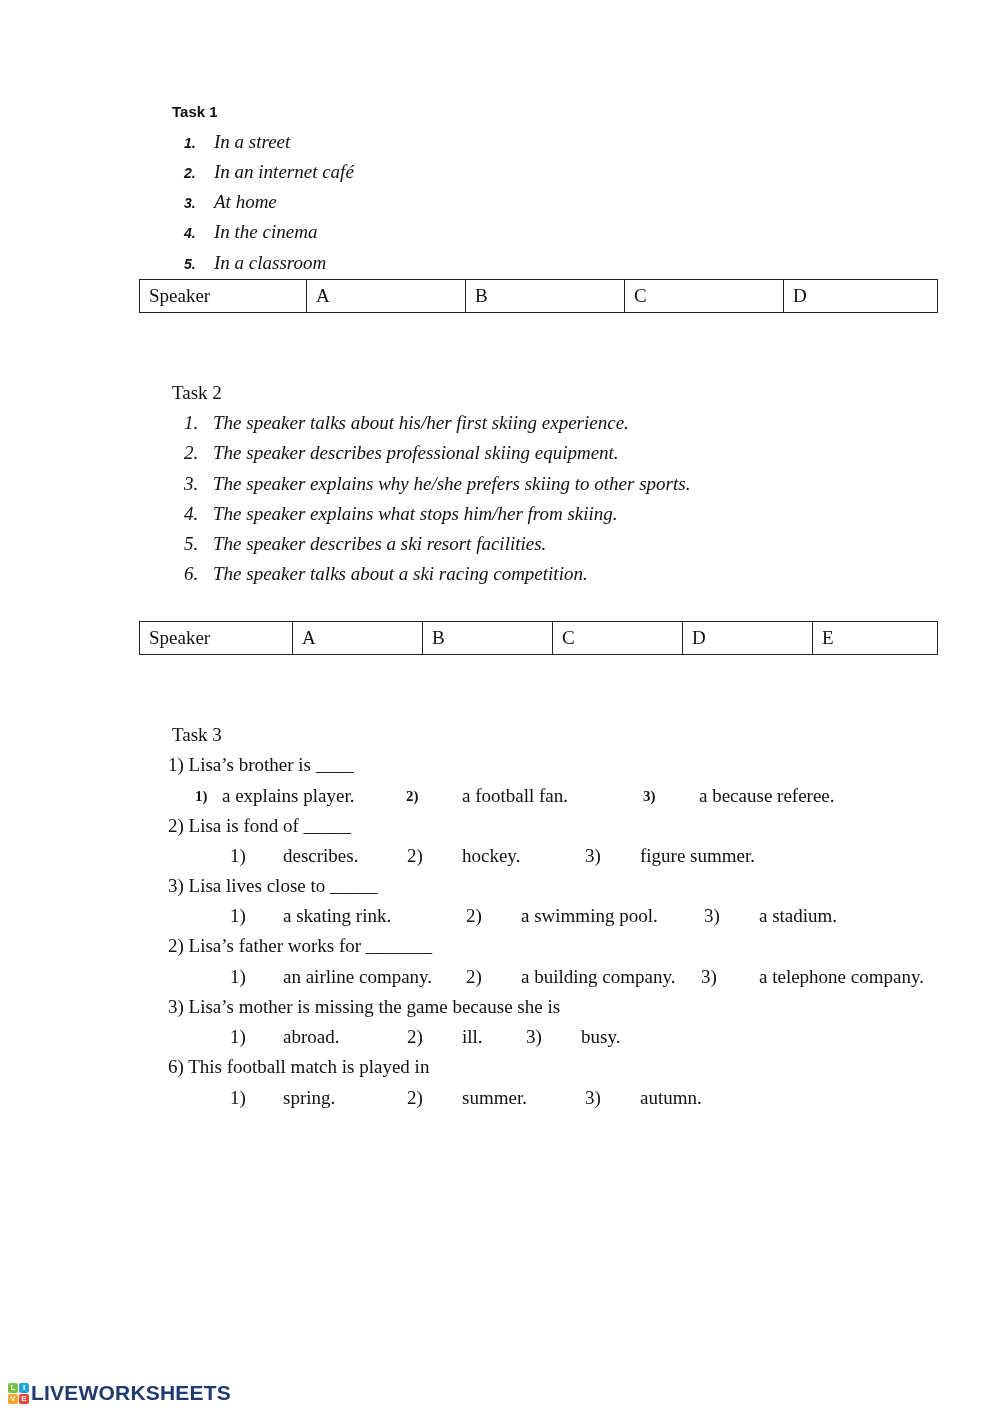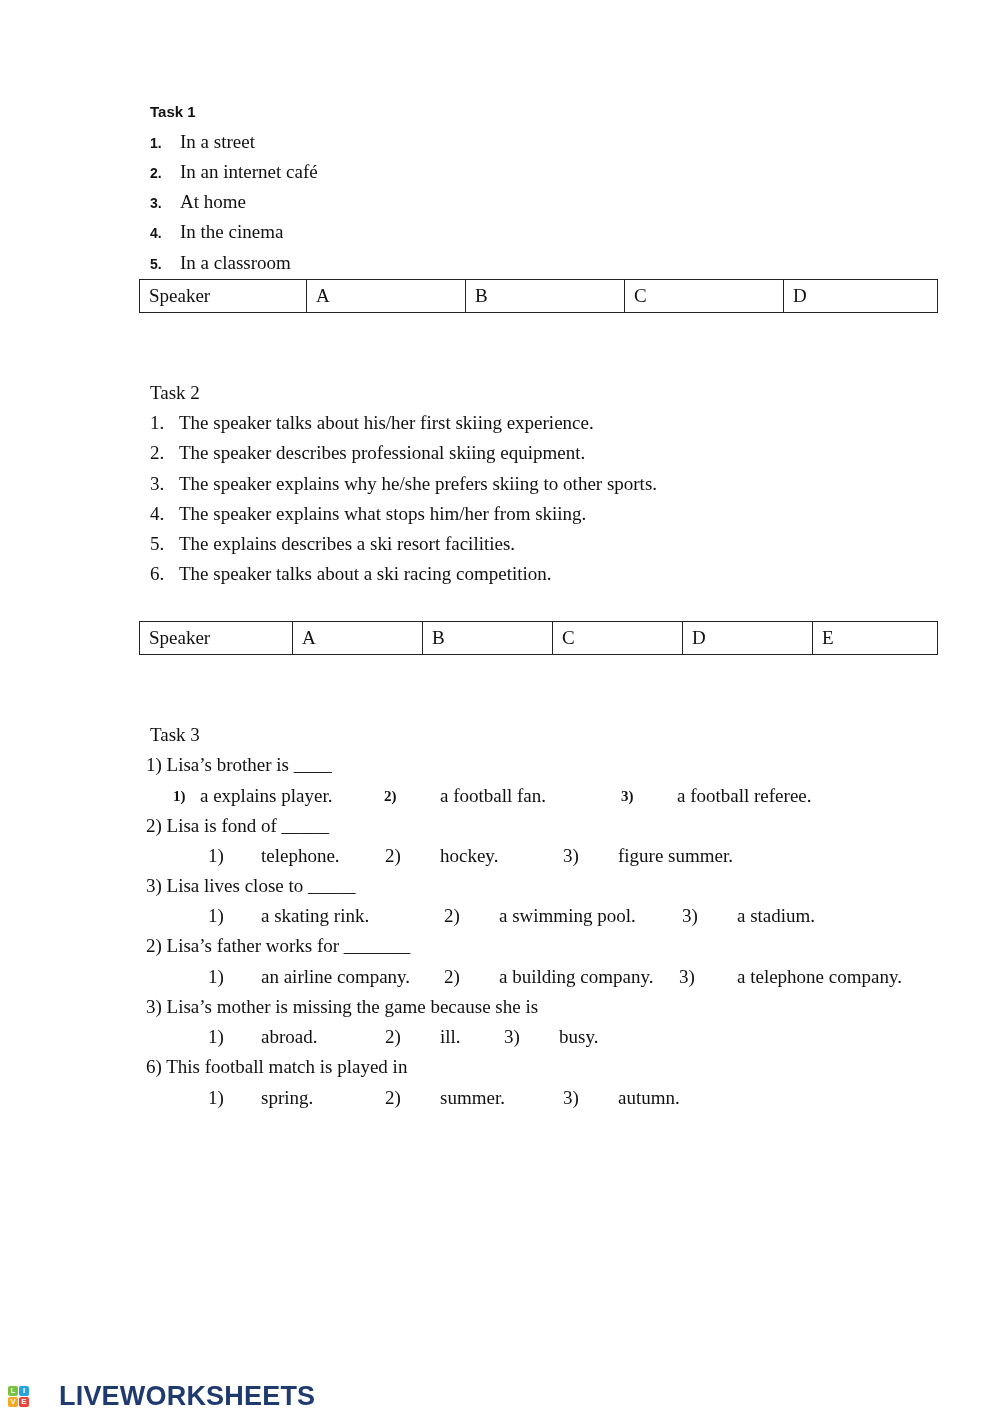--- a/index.html
+++ b/index.html
@@ -1,30 +1,30 @@
 <!DOCTYPE html>
 <html><head>
   <meta charset="utf-8">
   <style>
     html, body { margin: 0; padding: 0; background: #ffffff; }
     body { width: 1000px; height: 1413px; position: relative; overflow: hidden; color: #111; }
     .serif { font-family: "Liberation Serif", "DejaVu Serif", serif; font-size: 19px; }
     .sans { font-family: "Liberation Sans", "DejaVu Sans", sans-serif; }
-    .abs { position: absolute; white-space: nowrap; }
+    .abs { position: absolute; white-space: nowrap; margin-left: 22px; }
     .task1-title { left: 150px; top: 103px; font-size: 15px; font-weight: bold; }
     .num-bold { font-family: "Liberation Sans", sans-serif; font-weight: bold; font-size: 14px; display: inline-block; width: 30px; }
-    .item { left: 150px; }
+    .item { left: 162px; font-style: italic; }
     table.grid { position: absolute; border-collapse: collapse; }
     table.grid td { border: 1px solid #222; padding: 0 9px; height: 32px; font-family: "Liberation Serif", serif; font-size: 19px; vertical-align: middle; }
     .num-plain { display: inline-block; width: 29px; }
     .bold-small { font-weight: bold; font-size: 15px; }
     .logo { position: absolute; left: 8px; top: 1381px; display: flex; align-items: center; }
     .logo-grid { display: grid; grid-template-columns: 10px 10px; grid-template-rows: 10px 10px; gap: 1px; margin-right: 2px; }
     .logo-grid span { display: block; font-family: "Liberation Sans", sans-serif; font-size: 8px; font-weight: bold; color: #fff; text-align: center; line-height: 10px; border-radius: 2px; }
-    .logo-text { font-family: "Liberation Sans", sans-serif; font-weight: bold; font-size: 27px; color: #1f3a6e; letter-spacing: 0.2px; margin-left: 28px; }
+    .logo-text { font-family: "Liberation Sans", sans-serif; font-weight: bold; font-size: 21px; color: #1f3a6e; letter-spacing: 0.2px; }
   </style>
 </head>
 <body>
 
 <div class="abs sans task1-title">Task 1</div>
 
 <div class="abs item serif" style="top:131px"><span class="num-bold">1.</span><span>In a street</span></div>
 <div class="abs item serif" style="top:161px"><span class="num-bold">2.</span><span>In an internet café</span></div>
 <div class="abs item serif" style="top:191px"><span class="num-bold">3.</span><span>At home</span></div>
 <div class="abs item serif" style="top:221px"><span class="num-bold">4.</span><span>In the cinema</span></div>
@@ -41,21 +41,21 @@
   </tr>
 </tbody>
   </table>
 
 <div class="abs serif" style="left:150px; top:382px">Task 2</div>
 
 <div class="abs item serif" style="top:412px"><span class="num-plain">1.</span><span>The speaker talks about his/her first skiing experience.</span></div>
 <div class="abs item serif" style="top:442px"><span class="num-plain">2.</span><span>The speaker describes professional skiing equipment.</span></div>
 <div class="abs item serif" style="top:473px"><span class="num-plain">3.</span><span>The speaker explains why he/she prefers skiing to other sports.</span></div>
 <div class="abs item serif" style="top:503px"><span class="num-plain">4.</span><span>The speaker explains what stops him/her from skiing.</span></div>
-<div class="abs item serif" style="top:533px"><span class="num-plain">5.</span><span>The explains describes a ski resort facilities.</span></div>
+<div class="abs item serif" style="top:533px"><span class="num-plain">5.</span><span>The speaker describes a ski resort facilities.</span></div>
 <div class="abs item serif" style="top:563px"><span class="num-plain">6.</span><span>The speaker talks about a ski racing competition.</span></div>
 
 <table class="grid" style="left:139px; top:621px; width:799px;">
   <tbody>
       <tr>
     <td style="width:134px">Speaker</td>
     <td style="width:111px">A</td>
     <td style="width:111px">B</td>
     <td style="width:111px">C</td>
     <td style="width:111px">D</td>
@@ -65,25 +65,25 @@
   </table>
 
 <div class="abs serif" style="left:150px; top:724px">Task 3</div>
 
 <div class="abs serif" style="left:146px; top:754px">1) Lisa’s brother is ____</div>
 <div class="abs serif bold-small" style="left:173px; top:788px">1)</div>
 <div class="abs serif" style="left:200px; top:785px">a explains player.</div>
 <div class="abs serif bold-small" style="left:384px; top:788px">2)</div>
 <div class="abs serif" style="left:440px; top:785px">a football fan.</div>
 <div class="abs serif bold-small" style="left:621px; top:788px">3)</div>
-<div class="abs serif" style="left:677px; top:785px">a football referee.</div>
+<div class="abs serif" style="left:677px; top:785px">a because referee.</div>
 
 <div class="abs serif" style="left:146px; top:815px">2) Lisa is fond of _____</div>
 <div class="abs serif" style="left:208px; top:845px">1)</div>
-<div class="abs serif" style="left:261px; top:845px">telephone.</div>
+<div class="abs serif" style="left:261px; top:845px">describes.</div>
 <div class="abs serif" style="left:385px; top:845px">2)</div>
 <div class="abs serif" style="left:440px; top:845px">hockey.</div>
 <div class="abs serif" style="left:563px; top:845px">3)</div>
 <div class="abs serif" style="left:618px; top:845px">figure summer.</div>
 
 <div class="abs serif" style="left:146px; top:875px">3) Lisa lives close to _____</div>
 <div class="abs serif" style="left:208px; top:905px">1)</div>
 <div class="abs serif" style="left:261px; top:905px">a skating rink.</div>
 <div class="abs serif" style="left:444px; top:905px">2)</div>
 <div class="abs serif" style="left:499px; top:905px">a swimming pool.</div>

